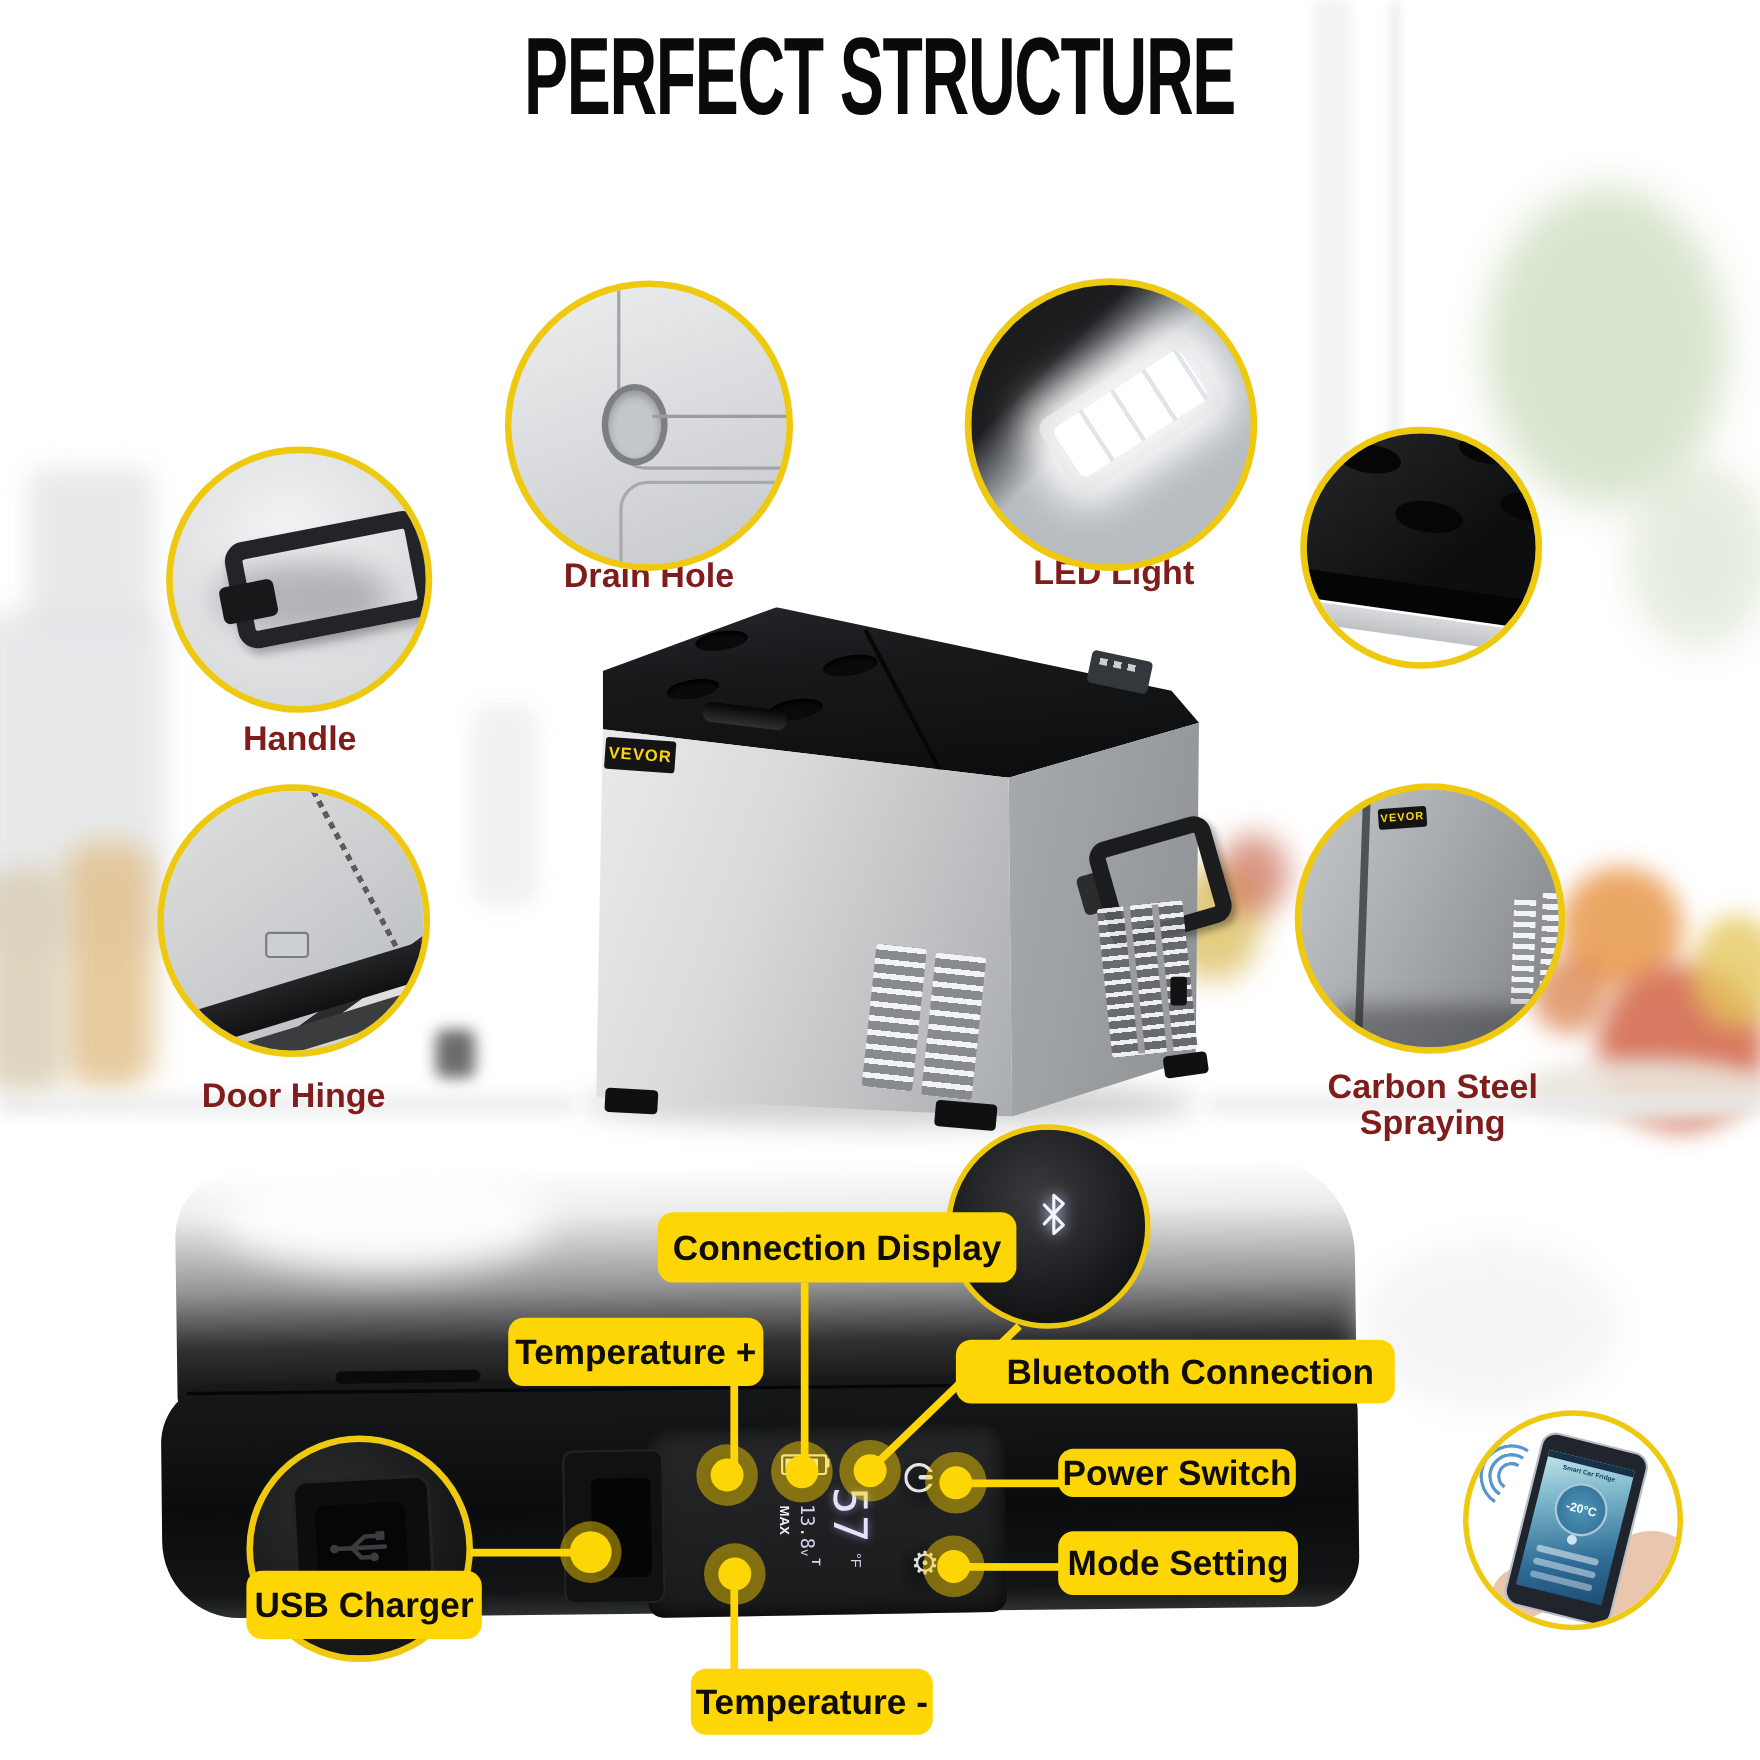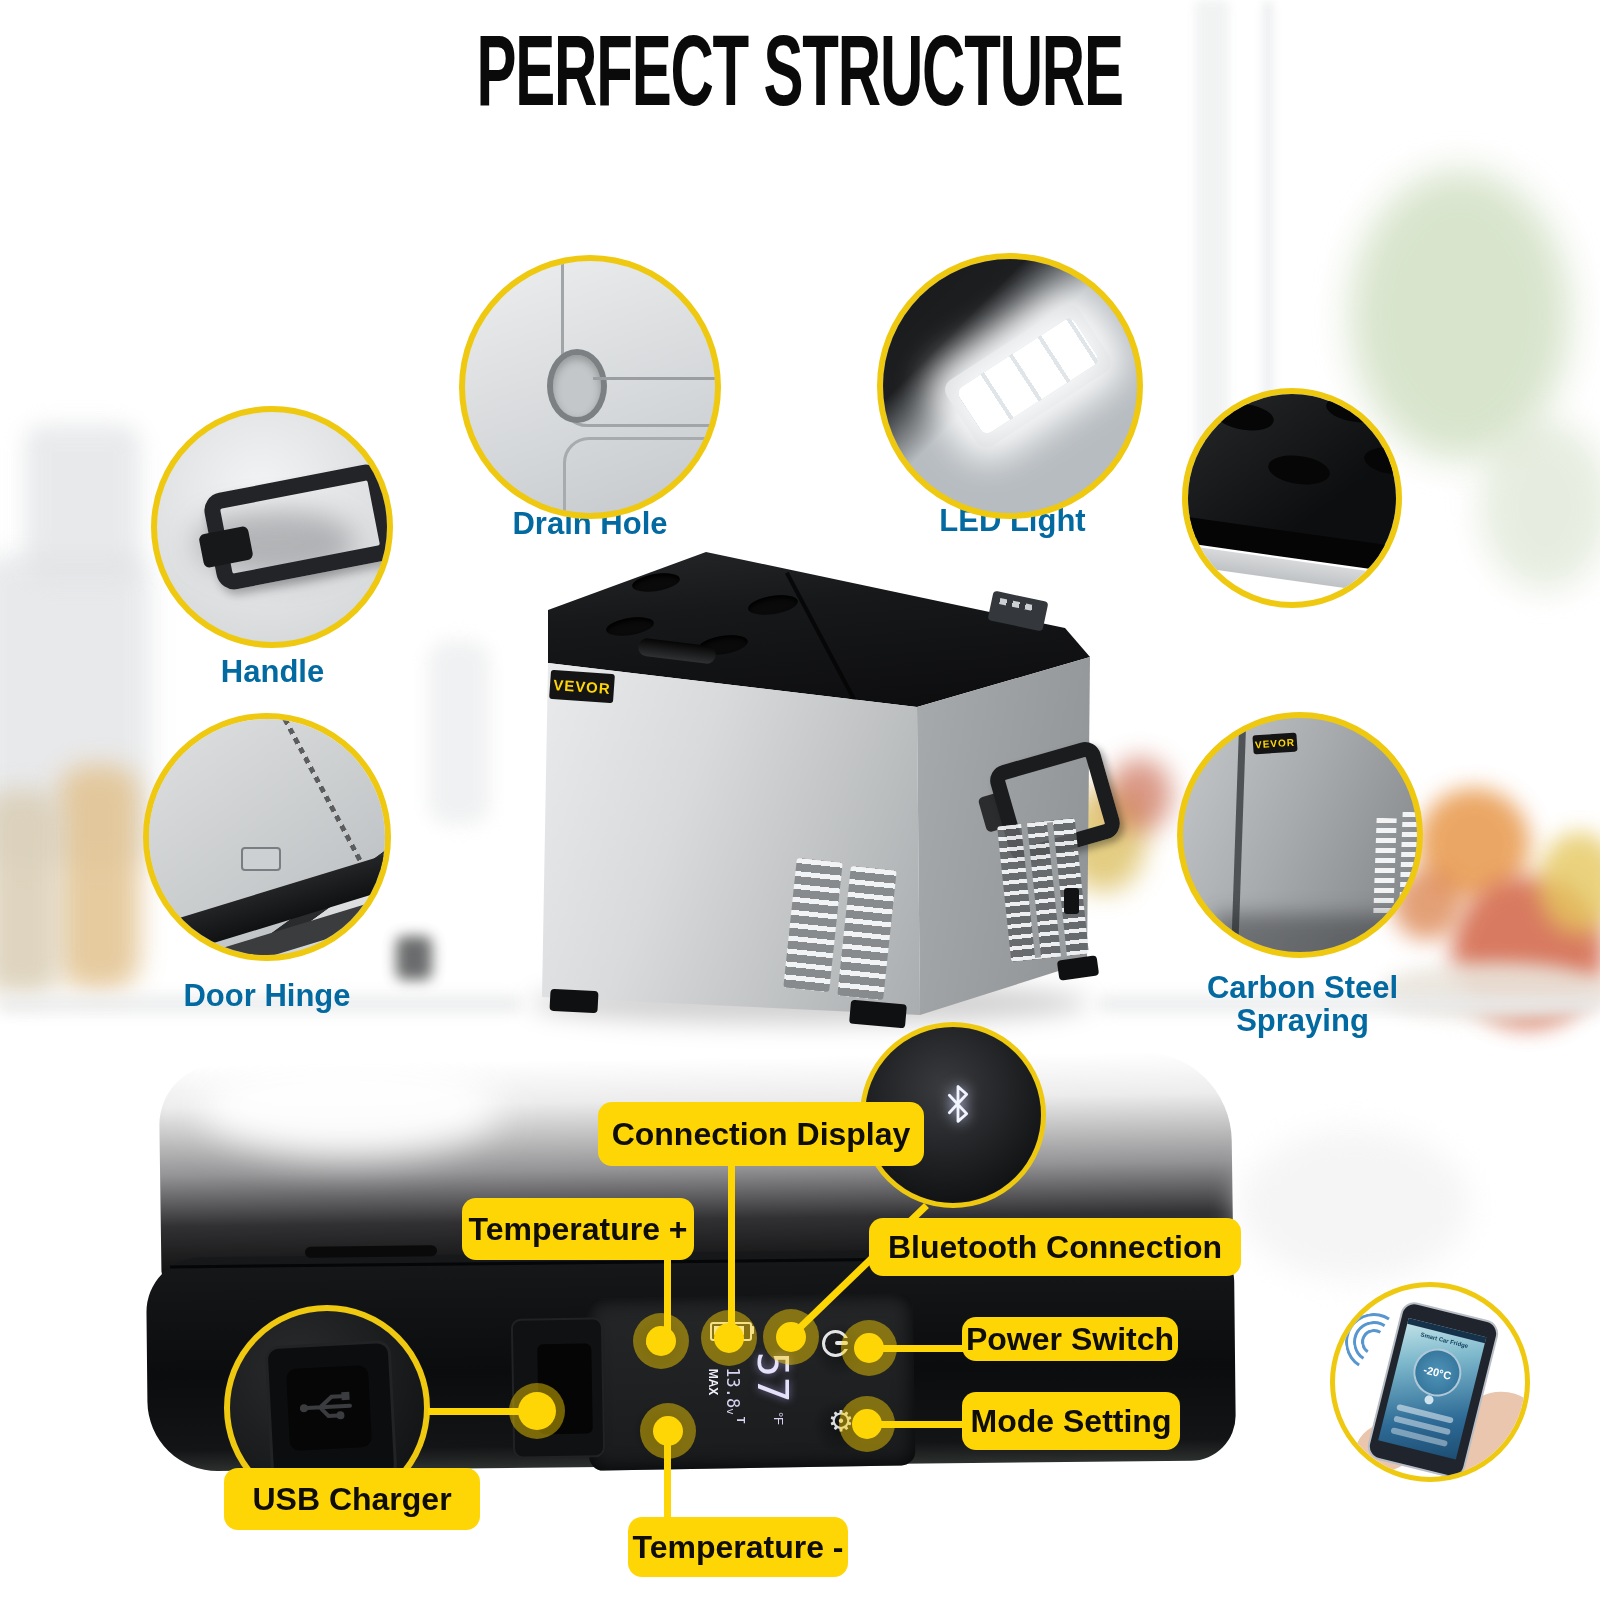--- a/index.html
+++ b/index.html
@@ -1,21 +1,21 @@
 <!DOCTYPE html>
 <html><head>
 <meta charset="utf-8">
 <style>
   html,body{margin:0;padding:0;background:#ffffff;}
   #canvas{position:relative;width:1600px;height:1600px;background:#ffffff;overflow:hidden;
           font-family:"Liberation Sans",sans-serif;}
   .abs{position:absolute;}
   .blob{position:absolute;border-radius:50%;}
   .circle{position:absolute;border-radius:50%;border:6px solid #eec90f;overflow:hidden;background:#fff;box-sizing:border-box;}
-  .flabel{position:absolute;font-weight:bold;font-size:31px;color:#0369a1;text-align:center;line-height:1.05;}
+  .flabel{position:absolute;font-weight:bold;font-size:31px;color:#7f1d1d;text-align:center;line-height:1.05;}
   .ylabel{position:absolute;background:#ffd605;border-radius:14px;display:flex;align-items:center;justify-content:center;
           font-weight:bold;font-size:32px;color:#0e0d08;z-index:7;white-space:nowrap;}
   .yline{position:absolute;background:#ffd605;z-index:6;}
   .hl-outer{position:absolute;width:56px;height:56px;border-radius:50%;background:rgba(255,213,0,.45);z-index:5;}
   .hl-core{position:absolute;width:30px;height:30px;border-radius:50%;background:#ffd605;z-index:6;}
   .recess{position:absolute;width:56px;height:56px;border-radius:50%;background:radial-gradient(circle,rgba(0,0,0,.42),rgba(0,0,0,0) 70%);}
   .panel-txt{position:absolute;color:#ddd8f2;text-align:center;}
   .vent{position:absolute;border-radius:3px;}
   #title{position:absolute;left:0;right:0;top:20px;text-align:center;z-index:3;}
   #title span{display:inline-block;font-size:100px;line-height:1;font-weight:bold;color:#0a0a0a;
@@ -258,19 +258,19 @@
         <div class="abs" style="left:35px;top:70px;width:9px;height:9px;border-radius:50%;background:#cfe4ee;"></div>
         <div class="abs" style="left:10px;top:86px;width:58px;height:6px;border-radius:3px;background:rgba(255,255,255,.5);"></div>
         <div class="abs" style="left:10px;top:98px;width:58px;height:6px;border-radius:3px;background:rgba(255,255,255,.45);"></div>
         <div class="abs" style="left:10px;top:110px;width:58px;height:6px;border-radius:3px;background:rgba(255,255,255,.4);"></div>
       </div>
     </div>
   </div>
 
   <div class="ylabel" style="left:598px;top:1102px;width:326px;height:64px;">Connection Display</div>
   <div class="ylabel" style="left:462px;top:1198px;width:232px;height:62px;">Temperature +</div>
-  <div class="ylabel" style="left:869px;top:1218px;width:372px;height:58px;">Bluetooth Connection</div>
+  <div class="ylabel" style="left:869px;top:1218px;width:372px;height:58px;padding-left:27px;">Bluetooth Connection</div>
   <div class="ylabel" style="left:962px;top:1317px;width:216px;height:44px;">Power Switch</div>
   <div class="ylabel" style="left:962px;top:1392px;width:218px;height:58px;">Mode Setting</div>
-  <div class="ylabel" style="left:224px;top:1468px;width:256px;height:62px;">USB Charger</div>
+  <div class="ylabel" style="left:224px;top:1428px;width:214px;height:62px;">USB Charger</div>
   <div class="ylabel" style="left:628px;top:1517px;width:220px;height:60px;">Temperature -</div>
 
 </div>
 
 </body></html>

